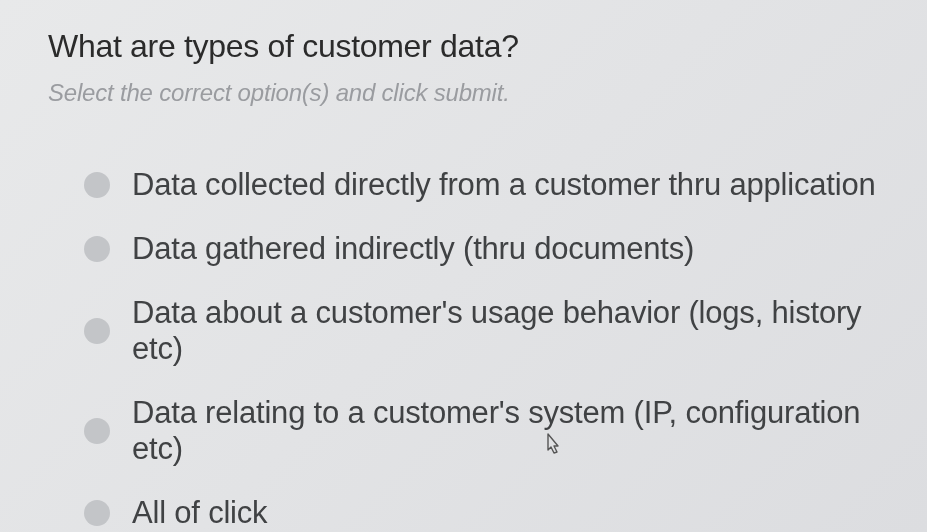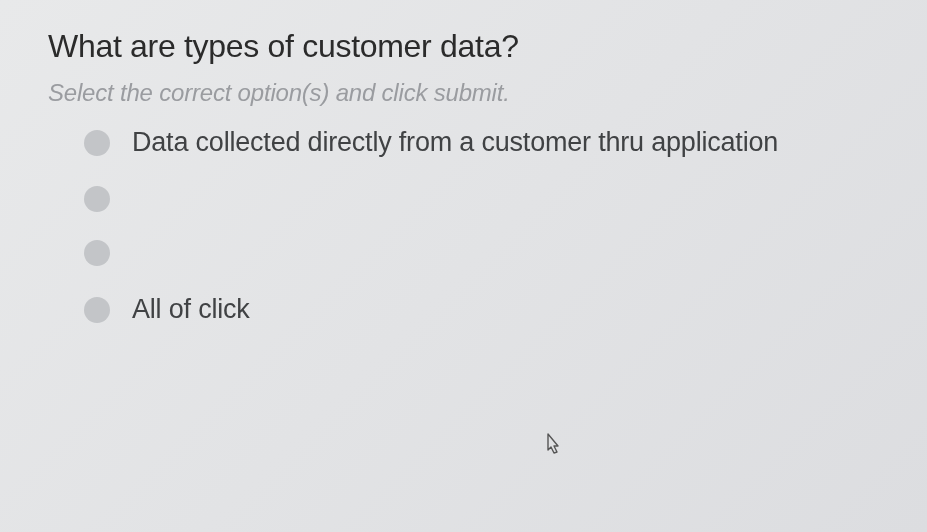--- a/index.html
+++ b/index.html
@@ -20,42 +20,42 @@
       font-size: 32px;
       font-weight: 400;
       color: #2b2b2b;
       margin-bottom: 14px;
       letter-spacing: -0.3px;
     }
     .question-instruction {
       font-size: 24px;
       font-style: italic;
       color: #9a9ca0;
-      margin-bottom: 20px;
+      margin-bottom: 60px;
       letter-spacing: -0.2px;
     }
     .options-list {
       padding-left: 36px;
     }
     .option-item {
       display: flex;
       align-items: center;
       margin-bottom: 28px;
       cursor: pointer;
     }
     .radio-circle {
       width: 26px;
       height: 26px;
       border-radius: 50%;
       background: #c3c5c8;
       margin-right: 22px;
       flex-shrink: 0;
     }
     .option-label {
-      font-size: 27px;
+      font-size: 31px;
       color: #404244;
       font-weight: 400;
       letter-spacing: -0.2px;
     }
     .cursor-pointer {
       position: absolute;
       left: 542px;
       top: 432px;
       pointer-events: none;
     }
@@ -66,23 +66,29 @@
 <div class="question-title">What are types of customer data?</div>
 <div class="question-instruction">Select the correct option(s) and click submit.</div>
 
 <div class="options-list">
   <div class="option-item">
     <div class="radio-circle"></div>
     <div class="option-label">Data collected directly from a customer thru application</div>
   </div>
   <div class="option-item">
     <div class="radio-circle"></div>
+    <div class="option-label">Data gathered indirectly (thru documents)</div>
   </div>
   <div class="option-item">
     <div class="radio-circle"></div>
+    <div class="option-label">Data about a customer's usage behavior (logs, history etc)</div>
+  </div>
+  <div class="option-item">
+    <div class="radio-circle"></div>
+    <div class="option-label">Data relating to a customer's system (IP, configuration etc)</div>
   </div>
   <div class="option-item">
     <div class="radio-circle"></div>
     <div class="option-label">All of click</div>
   </div>
 </div>
 
 <div class="cursor-pointer">
   <svg width="22" height="26" viewBox="0 0 22 26">
     <path d="M 6 2 L 6 18 L 9 15 L 12 21 L 15 20 L 12 14 L 16 14 Z" fill="none" stroke="#555" stroke-width="1.4" stroke-linejoin="round"></path>

